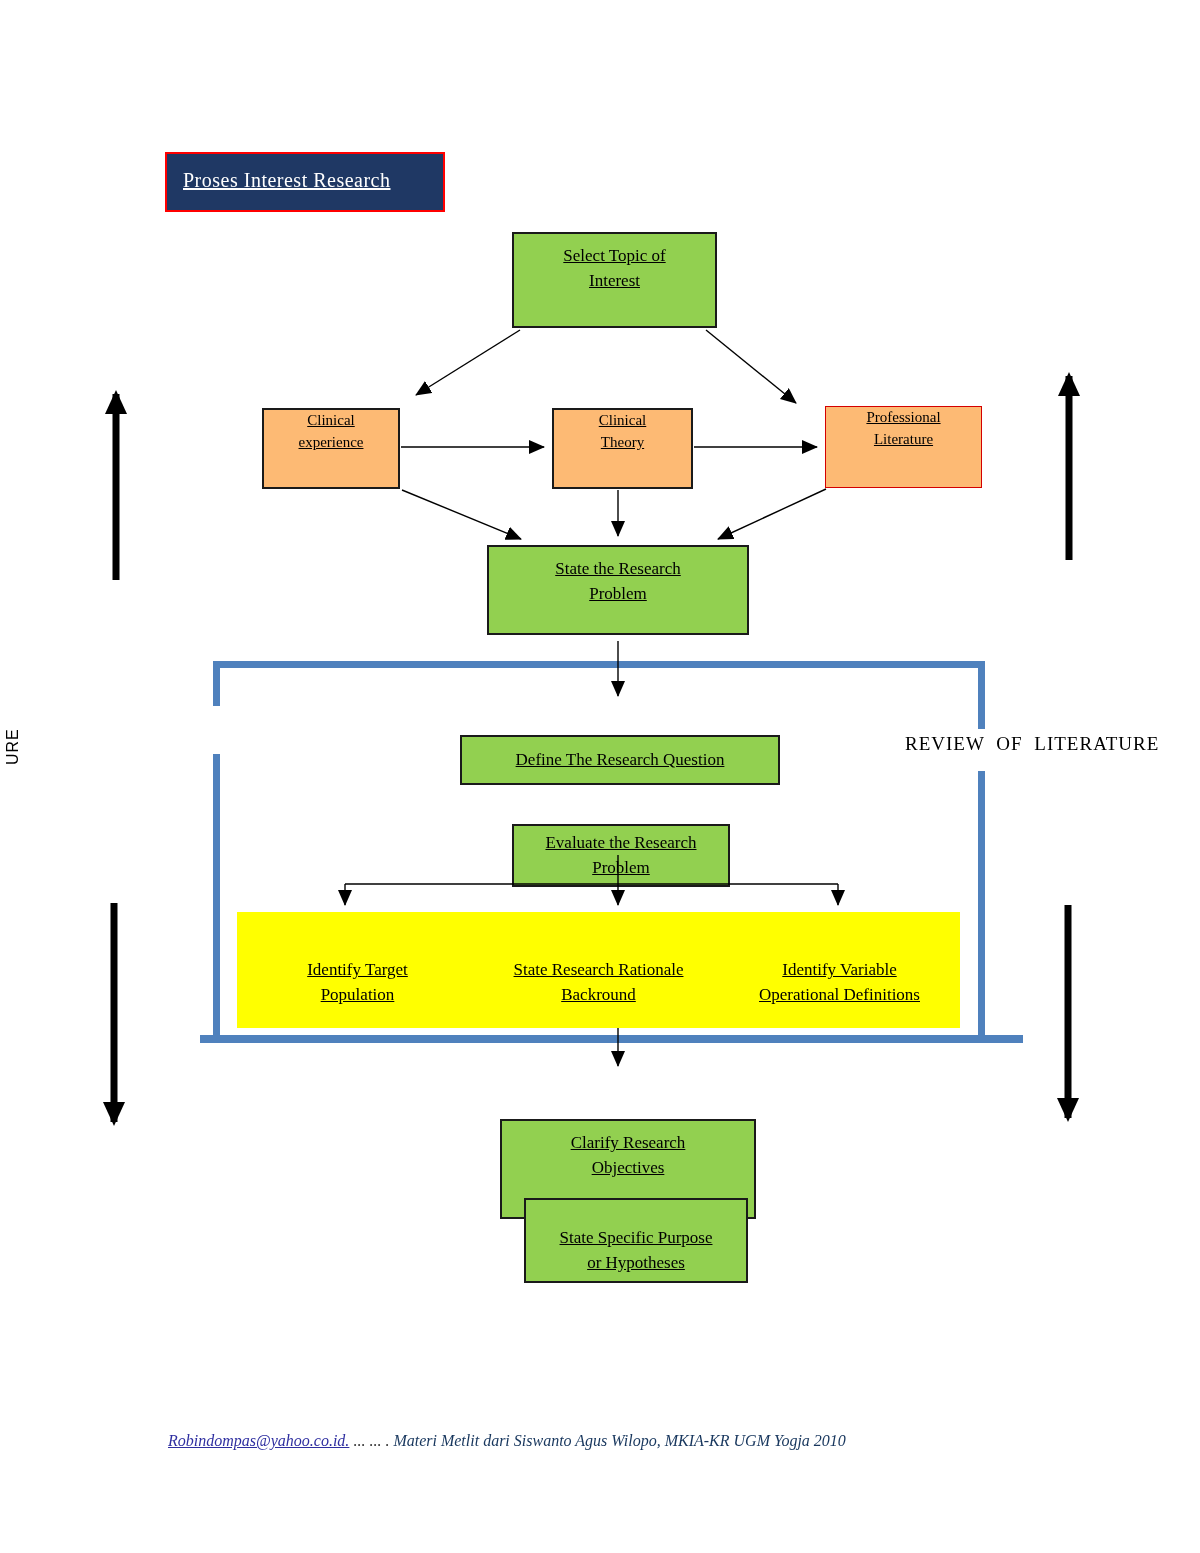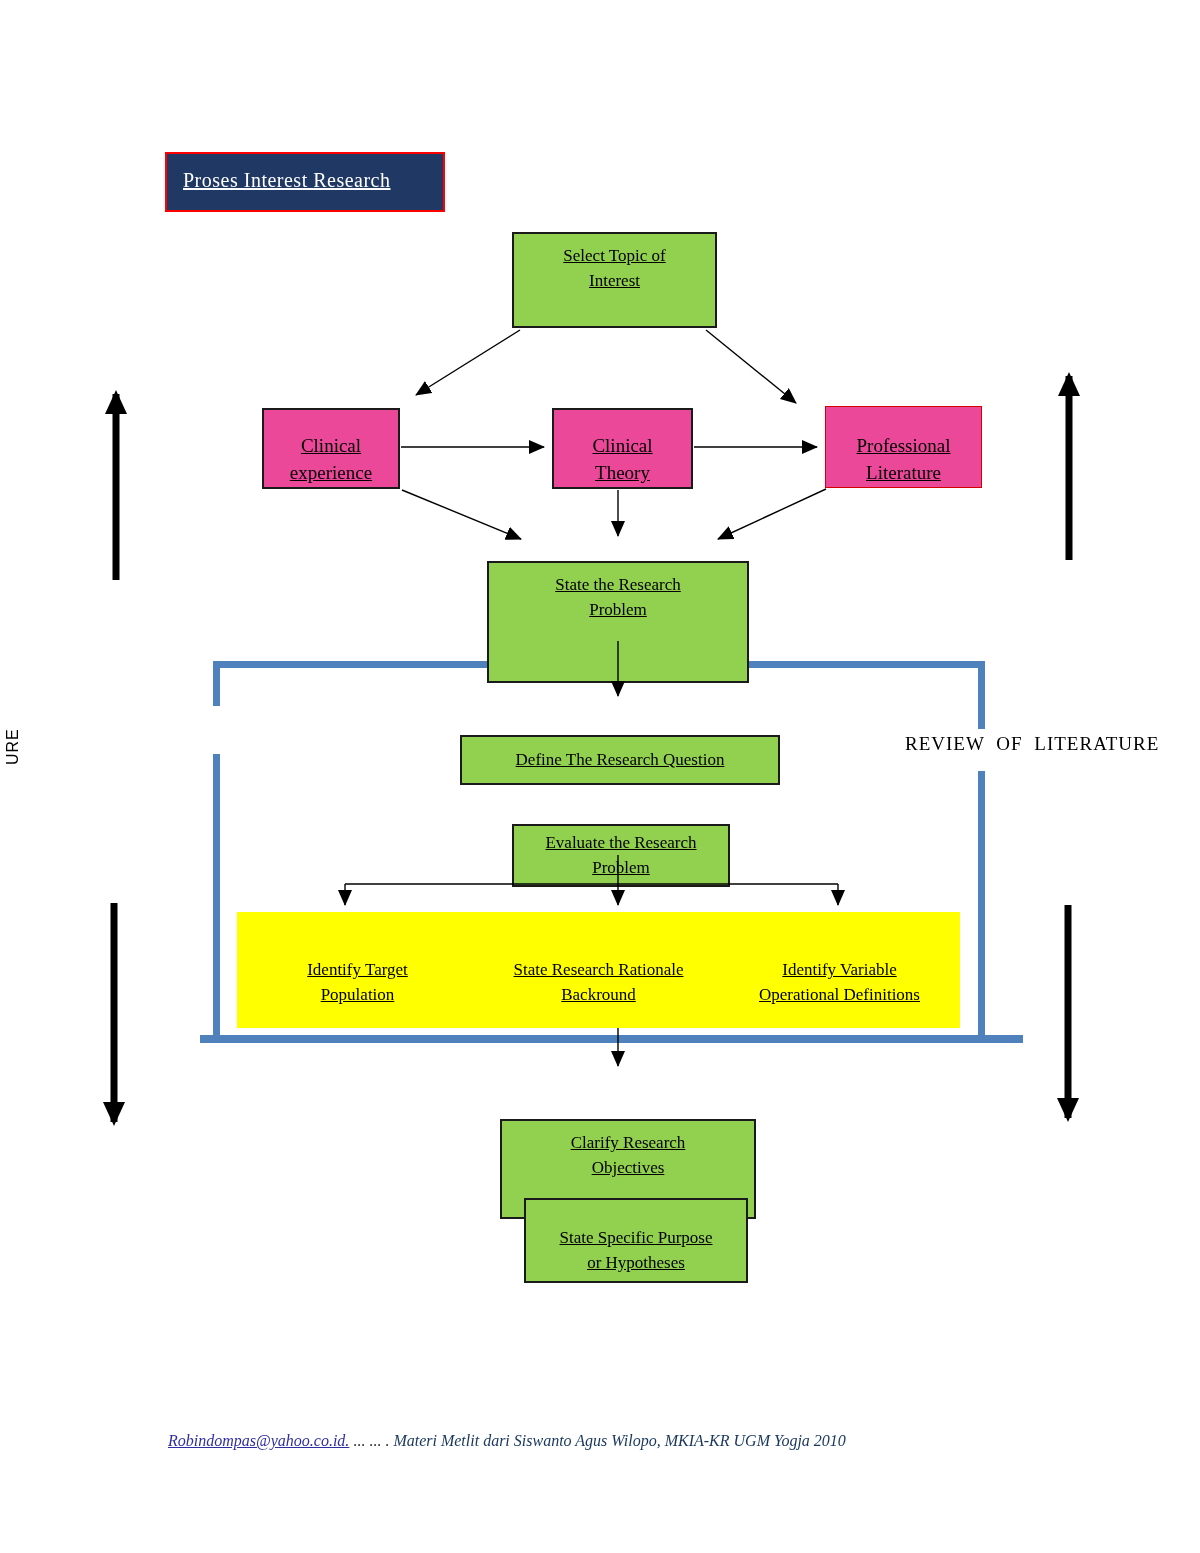--- a/index.html
+++ b/index.html
@@ -6,21 +6,21 @@
   #canvas{
     position:relative;width:1200px;height:1553px;background:#ffffff;
     font-family:"Liberation Serif","DejaVu Serif",serif;overflow:hidden;
   }
   .box{
     position:absolute;box-sizing:border-box;text-align:center;color:#000;
     display:flex;justify-content:center;
   }
   .box-label{white-space:pre-line;line-height:1.45;text-decoration:underline;}
   .green{background:#92D050;border:2px solid #1a1a1a;font-size:17px;}
-  .red{background:#ec4899;border:2px solid #1a1a1a;font-size:19px;align-items:flex-end;}
+  .red{background:#fdba74;border:2px solid #1a1a1a;font-size:15px;align-items:flex-start;}
   .red.noborder{border:1px solid #d40000;}
   .top-align{align-items:flex-start;padding-top:10px;}
   .center-align{align-items:center;margin-top:32px;}
   .title-box{
     position:absolute;left:165px;top:152px;width:280px;height:60px;
     background:#1F3864;border:2px solid #FF0000;color:#fff;
     font-size:20px;box-sizing:border-box;padding:12px 0 0 16px;
     letter-spacing:0.5px;
   }
   .blue-line{position:absolute;background:#4F81BD;}
@@ -84,21 +84,21 @@
   <div class="box red" style="left:552px;top:408px;width:141px;height:81px;">
     <span class="box-label">Clinical
 Theory</span>
   </div>
 
   <div class="box red noborder" style="left:825px;top:406px;width:157px;height:82px;">
     <span class="box-label">Professional
 Literature</span>
   </div>
 
-  <div class="box green top-align" style="left:487px;top:545px;width:262px;height:122px;margin-top:16px;">
+  <div class="box green top-align" style="left:487px;top:545px;width:262px;height:90px;">
     <span class="box-label">State the Research
 Problem</span>
   </div>
 
   <div class="box green center-align" style="left:460px;top:703px;width:320px;height:50px;">
     <span class="box-label">Define The Research Question</span>
   </div>
 
   <div class="box green center-align" style="left:512px;top:792px;width:218px;height:63px;">
     <span class="box-label">Evaluate the Research

